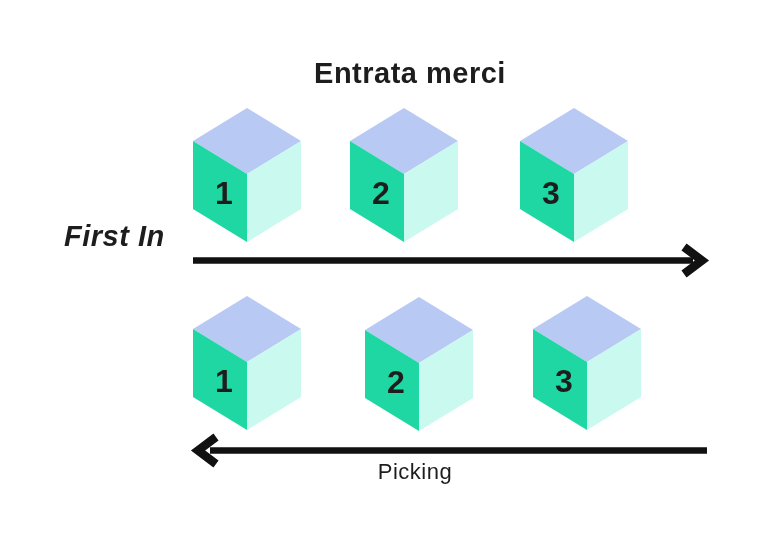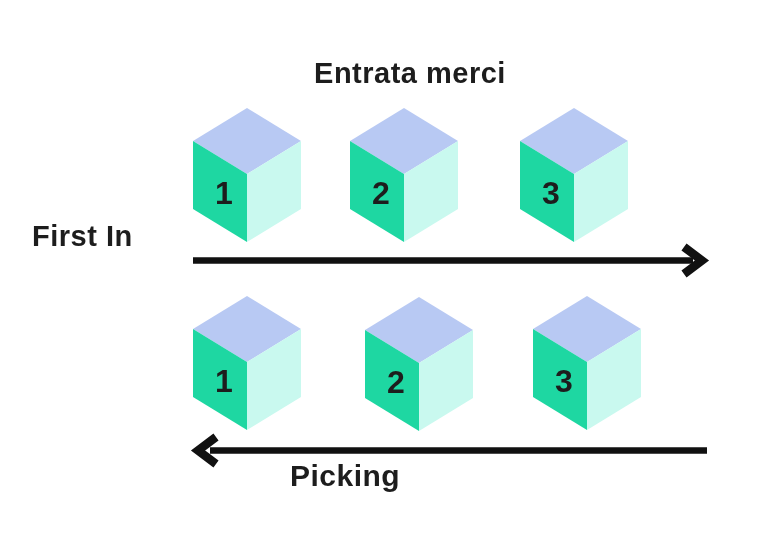--- a/index.html
+++ b/index.html
@@ -29,30 +29,30 @@
     white-space: nowrap;
   }
   .row-label {
     position: absolute;
     font-size: 29px;
     font-weight: 600;
     letter-spacing: 0.5px;
     color: var(--text, #1d1d1d);
     white-space: nowrap;
   }
-  .first-in  { left: 32px; top: 220px; }
+  .first-in  { left: 64px; top: 220px; font-style: italic; }
   .first-out { left: 35px; top: 390px; }
   .picking {
     position: absolute;
     left: 290px;
     top: 459px;
     width: 250px;
-    text-align: left;
-    font-size: 30px;
-    font-weight: 700;
+    text-align: center;
+    font-size: 22px;
+    font-weight: 400;
     letter-spacing: 0.5px;
     color: var(--text, #1d1d1d);
   }
   .cube {
     position: absolute;
     width: 108px;
     height: 134px;
   }
   .cube svg { display: block; width: 108px; height: 134px; }
   .face-top   { fill: var(--cube-top,   #b8c9f3); }

